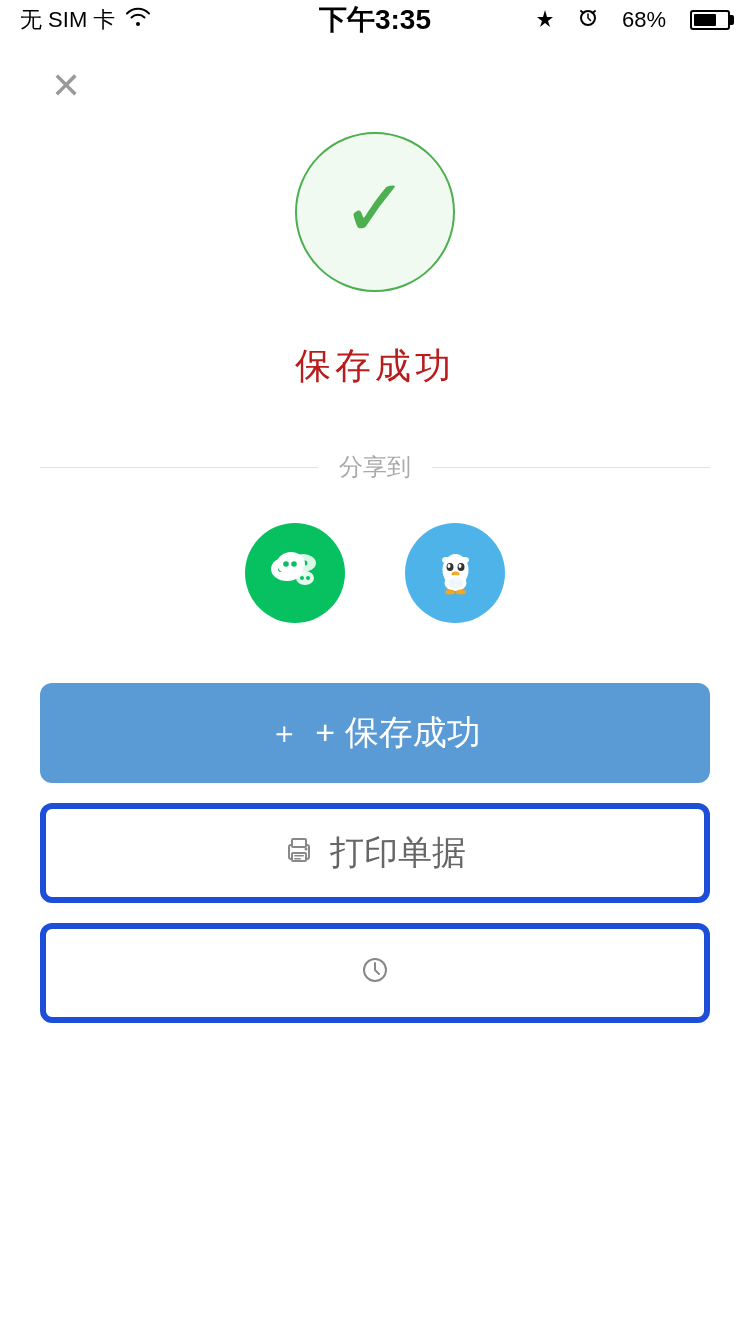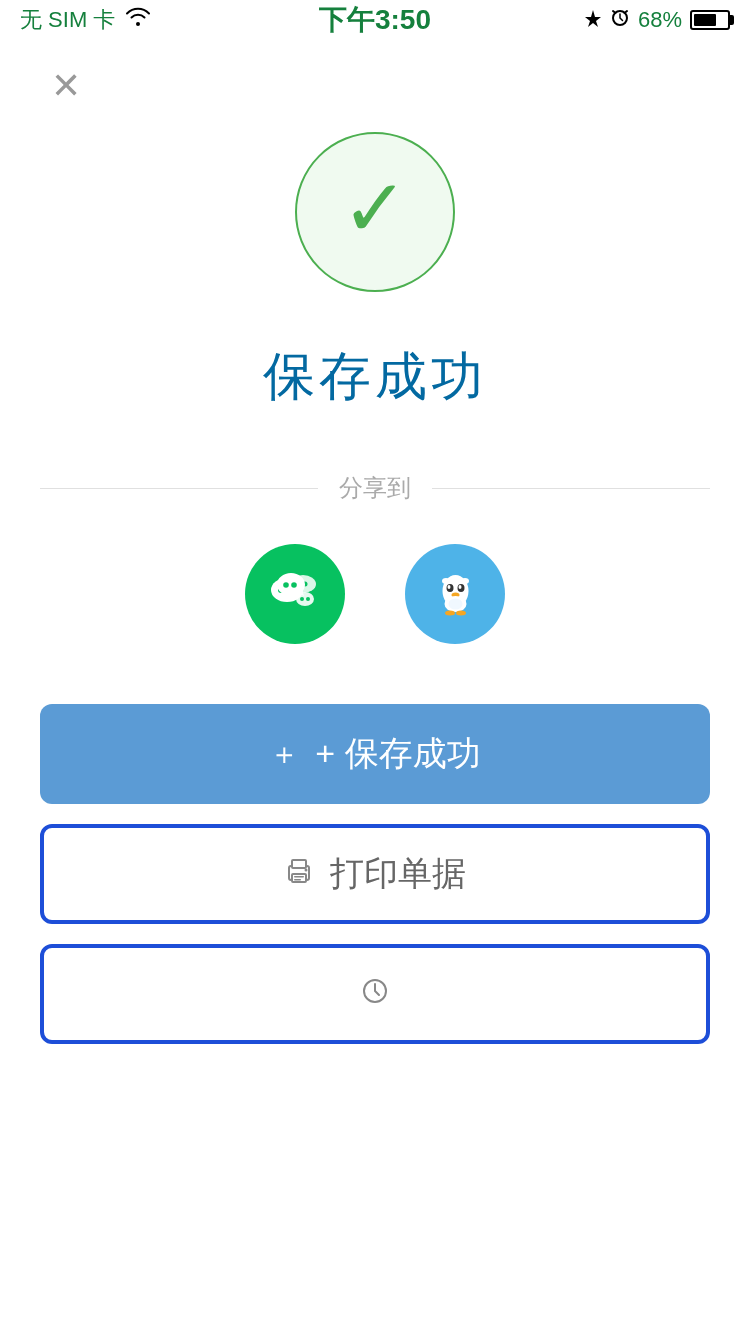--- a/index.html
+++ b/index.html
@@ -17,39 +17,39 @@
     .status-bar {
       width: 100%;
       height: 40px;
       background: #fff;
       display: flex;
       align-items: center;
       justify-content: space-between;
       padding: 12px 20px;
       font-size: 24px;
       font-weight: 500;
-      color: #15803d;
+      color: #000000;
     }
     .status-left {
       display: flex;
       align-items: center;
       gap: 10px;
       font-size: 22px;
     }
     .status-center {
       font-size: 28px;
       font-weight: 600;
       position: absolute;
       left: 50%;
       transform: translateX(-50%);
     }
     .status-right {
       display: flex;
       align-items: center;
-      gap: 8px;
+      gap: 24px;
       font-size: 22px;
     }
     .battery-bar {
       width: 40px;
       height: 20px;
       border: 2px solid #000;
       border-radius: 3px;
       position: relative;
       display: inline-flex;
       align-items: center;
@@ -114,22 +114,22 @@
     }
     .checkmark {
       color: #4CAF50;
       font-size: 80px;
       line-height: 1;
       margin-top: -6px;
     }
 
     
     .success-title {
-      font-size: 52px;
-      color: #0369a1;
+      font-size: 36px;
+      color: #b91c1c;
       font-weight: 400;
       margin-bottom: 60px;
       letter-spacing: 4px;
     }
 
     
     .share-section {
       width: 100%;
       margin-bottom: 60px;
     }
@@ -197,21 +197,21 @@
       gap: 16px;
       cursor: pointer;
       font-size: 34px;
       color: #fff;
       font-weight: 400;
     }
     .btn-secondary {
       width: 100%;
       height: 100px;
       background: #fff;
-      border: 4px solid #1d4ed8;
+      border: 6px solid #1d4ed8;
       border-radius: 12px;
       display: flex;
       align-items: center;
       justify-content: center;
       gap: 16px;
       cursor: pointer;
       font-size: 34px;
       color: #666;
       font-weight: 400;
     }
@@ -226,21 +226,21 @@
   <div class="status-left">
     <span>无 SIM 卡</span>
     <span>
       <svg width="26" height="20" viewBox="0 0 26 20" fill="none">
         <path d="M13 15a2 2 0 1 1 0 4 2 2 0 0 1 0-4z" fill="#000"></path>
         <path d="M6.5 10.5C8.2 8.8 10.5 7.8 13 7.8s4.8 1 6.5 2.7" stroke="#000" stroke-width="2" fill="none" stroke-linecap="round"></path>
         <path d="M2 6.5C5 3.5 8.8 1.8 13 1.8s8 1.7 11 4.7" stroke="#000" stroke-width="2" fill="none" stroke-linecap="round"></path>
       </svg>
     </span>
   </div>
-  <div class="status-center">下午3:50</div>
+  <div class="status-center">下午3:35</div>
   <div class="status-right">
     <span>
       <svg width="18" height="18" viewBox="0 0 18 18" fill="none">
         <path d="M9 1l2 7h6l-5 4 2 6-5-4-5 4 2-6-5-4h6z" fill="#000"></path>
       </svg>
     </span>
     <span>
       <svg width="20" height="20" viewBox="0 0 20 20" fill="none">
         <circle cx="10" cy="11" r="7" stroke="#000" stroke-width="2"></circle>
         <path d="M10 7v4l2.5 2.5" stroke="#000" stroke-width="1.5" stroke-linecap="round"></path>

